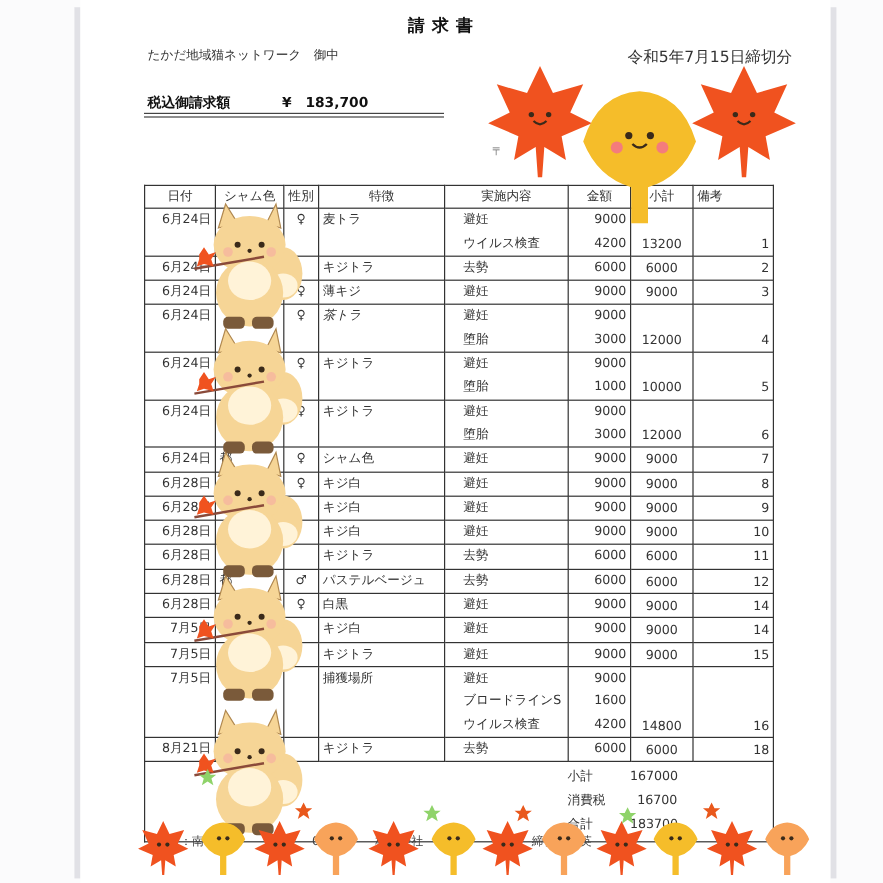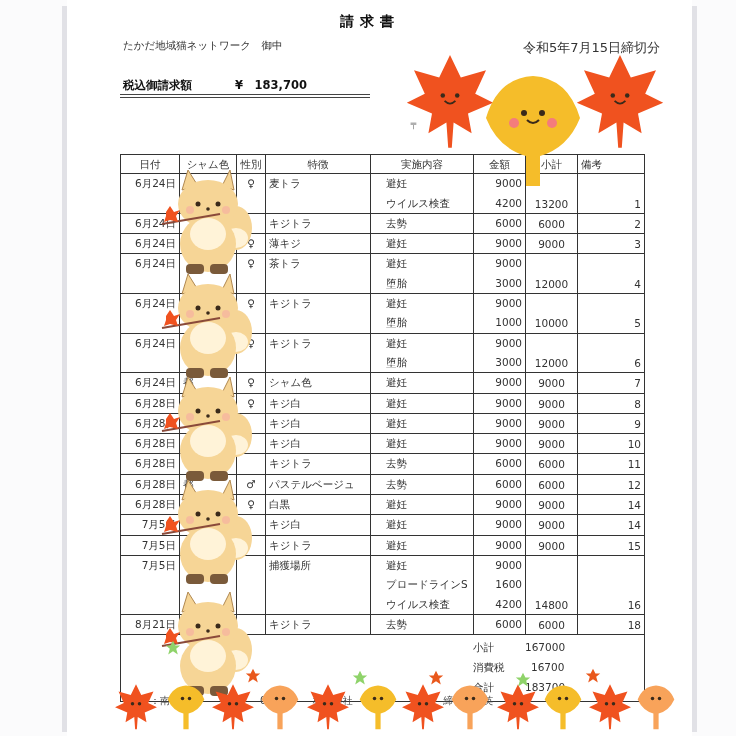--- a/index.html
+++ b/index.html
@@ -106,21 +106,21 @@
         <td class="c-amt sub-cell" style="vertical-align: top;">
           <div class="line r">9000</div>
         </td>
         <td class="c-sub" style="vertical-align: bottom;">9000</td>
         <td class="c-note" style="vertical-align: bottom;">3</td>
       </tr>
       <tr>
         <td class="c-date" style="vertical-align: top; height: 38.6px;">6月24日</td>
         <td class="c-place" style="vertical-align: top;"></td>
         <td class="c-sex" style="vertical-align: top;">♀</td>
-        <td class="c-feat" style="vertical-align: top;">茶トラ</td>
+        <td class="c-feat" style="vertical-align: top; font-style: italic;">茶トラ</td>
         <td class="c-proc sub-cell" style="vertical-align: top;">
           <div class="line">避妊</div>
           <div class="line">堕胎</div>
         </td>
         <td class="c-amt sub-cell" style="vertical-align: top;">
           <div class="line r">9000</div>
           <div class="line r">3000</div>
         </td>
         <td class="c-sub" style="vertical-align: bottom;">12000</td>
         <td class="c-note" style="vertical-align: bottom;">4</td>

